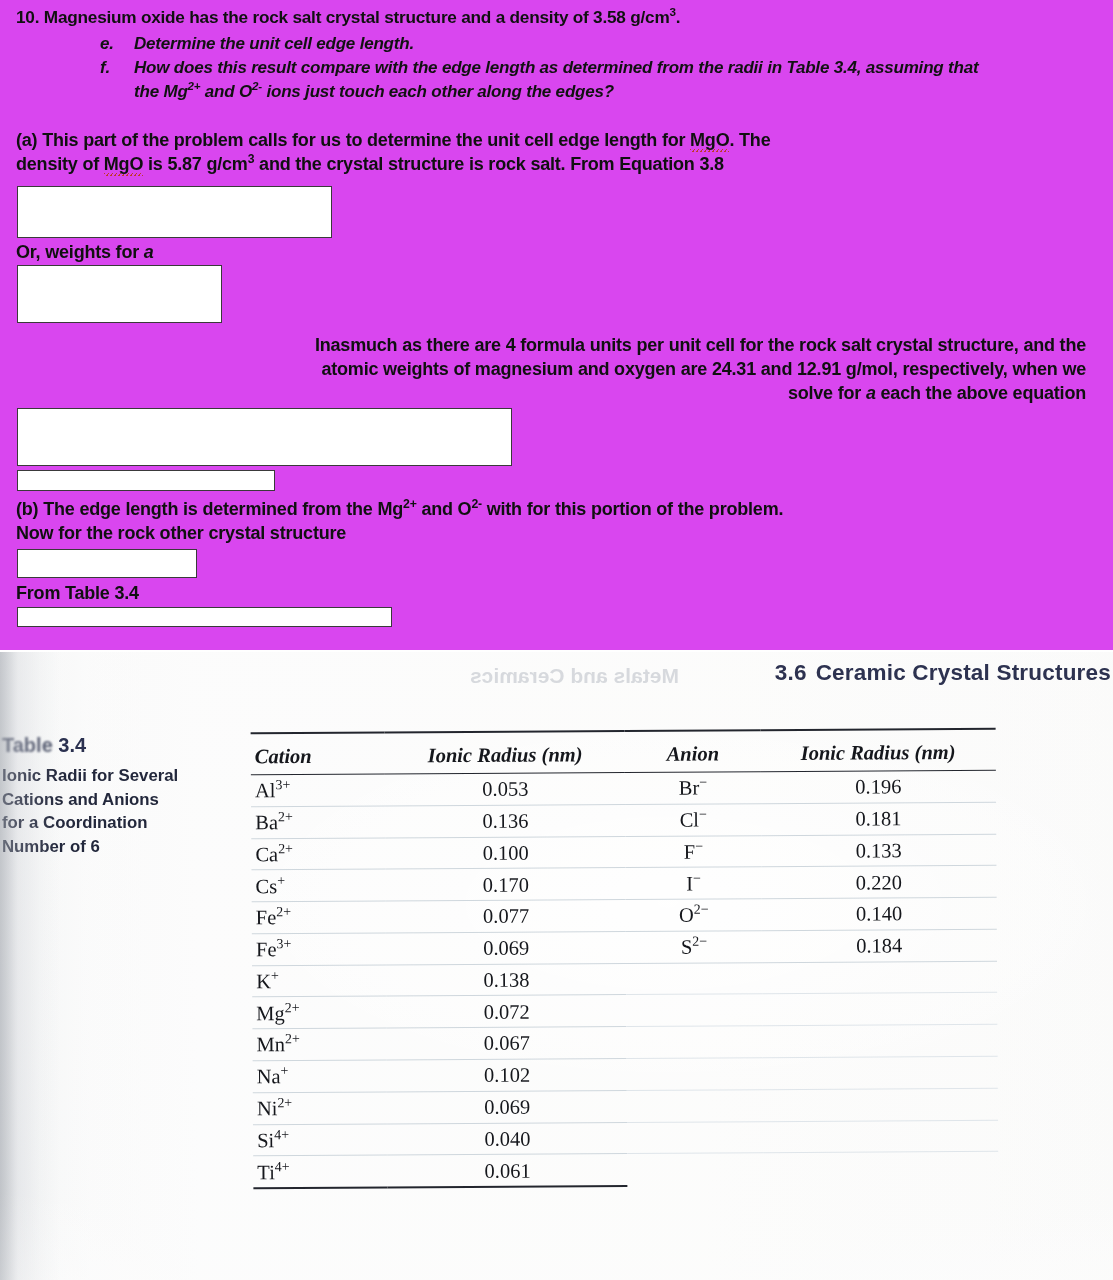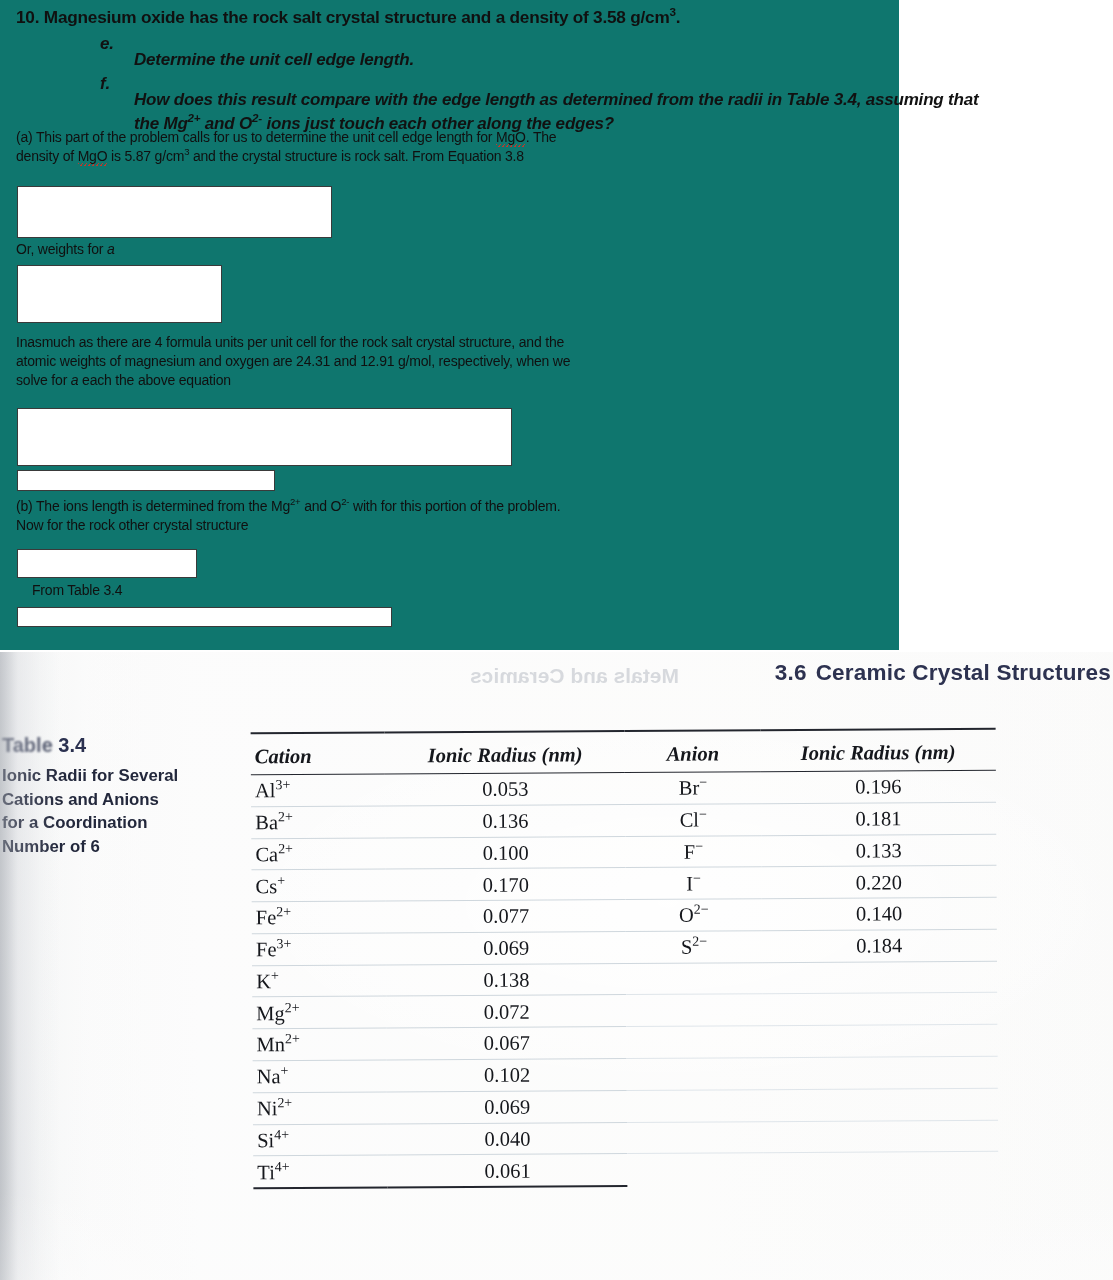--- a/index.html
+++ b/index.html
@@ -14,23 +14,23 @@
     position: relative;
     font-family: "Liberation Sans", sans-serif;
     color: #111111;
     overflow: hidden;
   }
 
   
   #solution-region {
     position: absolute;
     left: 0; top: 0;
-    width: 899px;
+    width: 1113px;
     height: 650px;
-    background: #0f766e;
+    background: #d946ef;
   }
 
   .qtext {
     font-size: 17.2px;
     line-height: 1.30;
     letter-spacing: -0.22px;
     font-weight: 700;
     color: #101010;
   }
 
@@ -58,28 +58,28 @@
     line-height: 1.38;
     letter-spacing: -0.2px;
     margin-bottom: 1px;
   }
   .sub-item .marker {
     width: 34px;
     flex: 0 0 34px;
     font-style: italic;
     font-weight: 700;
   }
-  .sub-item .body { flex: 1 1 auto; margin-top: 16px; }
+  .sub-item .body { flex: 1 1 auto; }
 
   .para {
     position: absolute;
-    font-size: 14px;
+    font-size: 18px;
     line-height: 1.34;
     letter-spacing: -0.2px;
-    font-weight: 400;
+    font-weight: 700;
     color: #101010;
   }
 
   .spell {
     text-decoration: none;
     background-image:
       repeating-linear-gradient(135deg,
         #c0392b 0px, #c0392b 1.4px,
         rgba(0,0,0,0) 1.4px, rgba(0,0,0,0) 3.1px);
     background-repeat: repeat-x;
@@ -256,38 +256,38 @@
   </div>
 
   <div class="ansbox" style="left:17px; top:186px; width:315px; height:52px;"></div>
 
   <div class="para" style="left:16px; top:240px;">
     <span>Or, weights for </span><i class="var">a</i>
   </div>
 
   <div class="ansbox" style="left:17px; top:265px; width:205px; height:58px;"></div>
 
-  <div class="para" style="left:16px; top:333px; width:1070px;">
+  <div class="para" style="left:16px; top:333px; width:1070px;text-align:right;">
     <span>Inasmuch as there are 4 formula units per unit cell for the rock salt crystal structure, and the</span><br>
     <span>atomic weights of magnesium and oxygen are 24.31 and 12.91 g/mol, respectively, when we</span><br>
     <span>solve for </span><i class="var">a</i><span> each the above equation</span>
   </div>
 
   <div class="ansbox" style="left:17px; top:408px; width:495px; height:58px;"></div>
 
   <div class="ansbox" style="left:17px; top:470px; width:258px; height:21px;"></div>
 
   <div class="para" style="left:16px; top:497px; width:1070px;">
-    <span>(b)  The ions length is determined from the Mg</span><sup>2+</sup><span> and O</span><sup>2-</sup><span> with for this portion of the problem.</span><br>
+    <span>(b)  The edge length is determined from the Mg</span><sup>2+</sup><span> and O</span><sup>2-</sup><span> with for this portion of the problem.</span><br>
     <span>Now for the rock other crystal structure</span>
   </div>
 
   <div class="ansbox" style="left:17px; top:549px; width:180px; height:29px;"></div>
 
-  <div class="para" style="left:32px; top:581px;">From Table 3.4</div>
+  <div class="para" style="left:16px; top:581px;">From Table 3.4</div>
 
   <div class="ansbox" style="left:17px; top:607px; width:375px; height:20px;"></div>
 
 </div>
 
 <div id="scan-region">
   <div id="scan-paper"></div>
 
   <div class="ghost" style="left:470px; top:12px; font-size:21px;">Metals and Ceramics</div>
 

